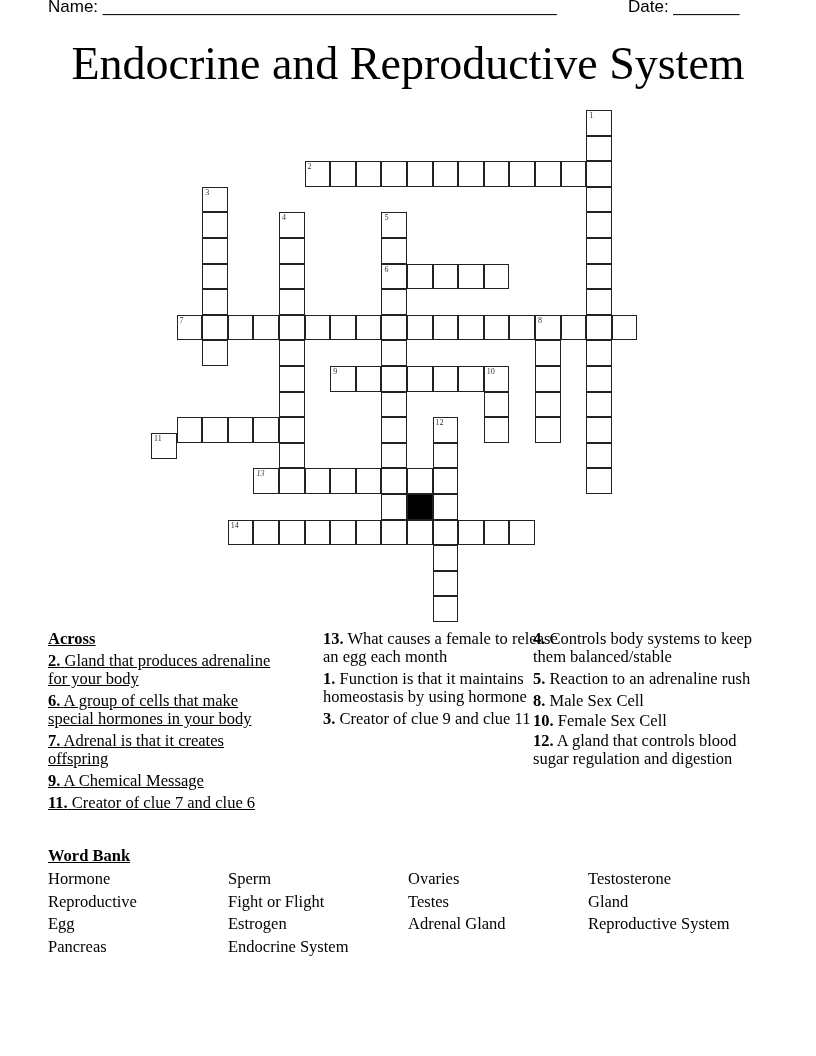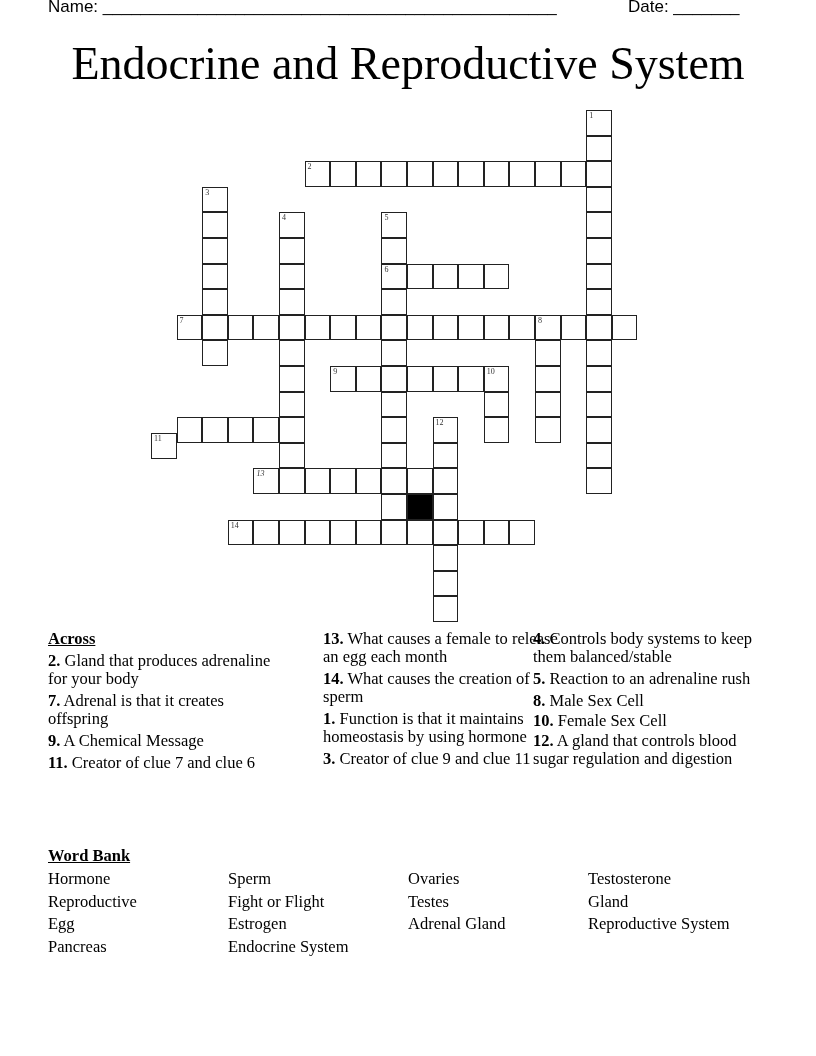--- a/index.html
+++ b/index.html
@@ -171,31 +171,31 @@
     <div class="cell" style="left: 304.6px; top: 519.6px;"></div>
     <div class="cell" style="left: 330.2px; top: 519.6px;"></div>
     <div class="cell" style="left: 355.8px; top: 519.6px;"></div>
     <div class="cell" style="left: 407px; top: 519.6px;"></div>
     <div class="cell" style="left: 458.2px; top: 519.6px;"></div>
     <div class="cell" style="left: 483.8px; top: 519.6px;"></div>
     <div class="cell" style="left: 509.4px; top: 519.6px;"></div>
     <div class="cell black" style="left: 407px; top: 494px;"></div>
   </div>
 
-<div class="clues" style="left:48px; top:630px; width:232px;">
+<div class="clues" style="left:48px; top:630px; width:232px;text-decoration:underline;">
   <div class="sec">Across</div>
   <div class="clue"><b>2.</b> <span>Gland that produces adrenaline for your body</span></div>
+  <div class="clue"><b>6.</b> <span>A group of cells that make special hormones in your body</span></div>
   <div class="clue"><b>7.</b> <span>Adrenal is that it creates offspring</span></div>
   <div class="clue"><b>9.</b> <span>A Chemical Message</span></div>
   <div class="clue"><b>11.</b> <span>Creator of clue 7 and clue 6</span></div>
 </div>
 
 <div class="clues" style="left:291px; top:630px; width:236px;margin-left:32px;">
   <div class="clue"><b>13.</b> <span>What causes a female to release an egg each month</span></div>
-  <div class="clue"><b>14.</b> <span>What causes the creation of sperm</span></div>
   <div class="clue"><b>1.</b> <span>Function is that it maintains homeostasis by using hormone</span></div>
   <div class="clue"><b>3.</b> <span>Creator of clue 9 and clue 11</span></div>
 </div>
 
 <div class="clues" style="left:533px; top:630px; width:230px;">
   <div class="clue"><b>4.</b> <span>Controls body systems to keep them balanced/stable</span></div>
   <div class="clue"><b>5.</b> <span>Reaction to an adrenaline rush</span></div>
   <div class="clue" style="margin-bottom:2px"><b>8.</b> <span>Male Sex Cell</span></div>
   <div class="clue" style="margin-bottom:2px"><b>10.</b> <span>Female Sex Cell</span></div>
   <div class="clue"><b>12.</b> <span>A gland that controls blood sugar regulation and digestion</span></div>

